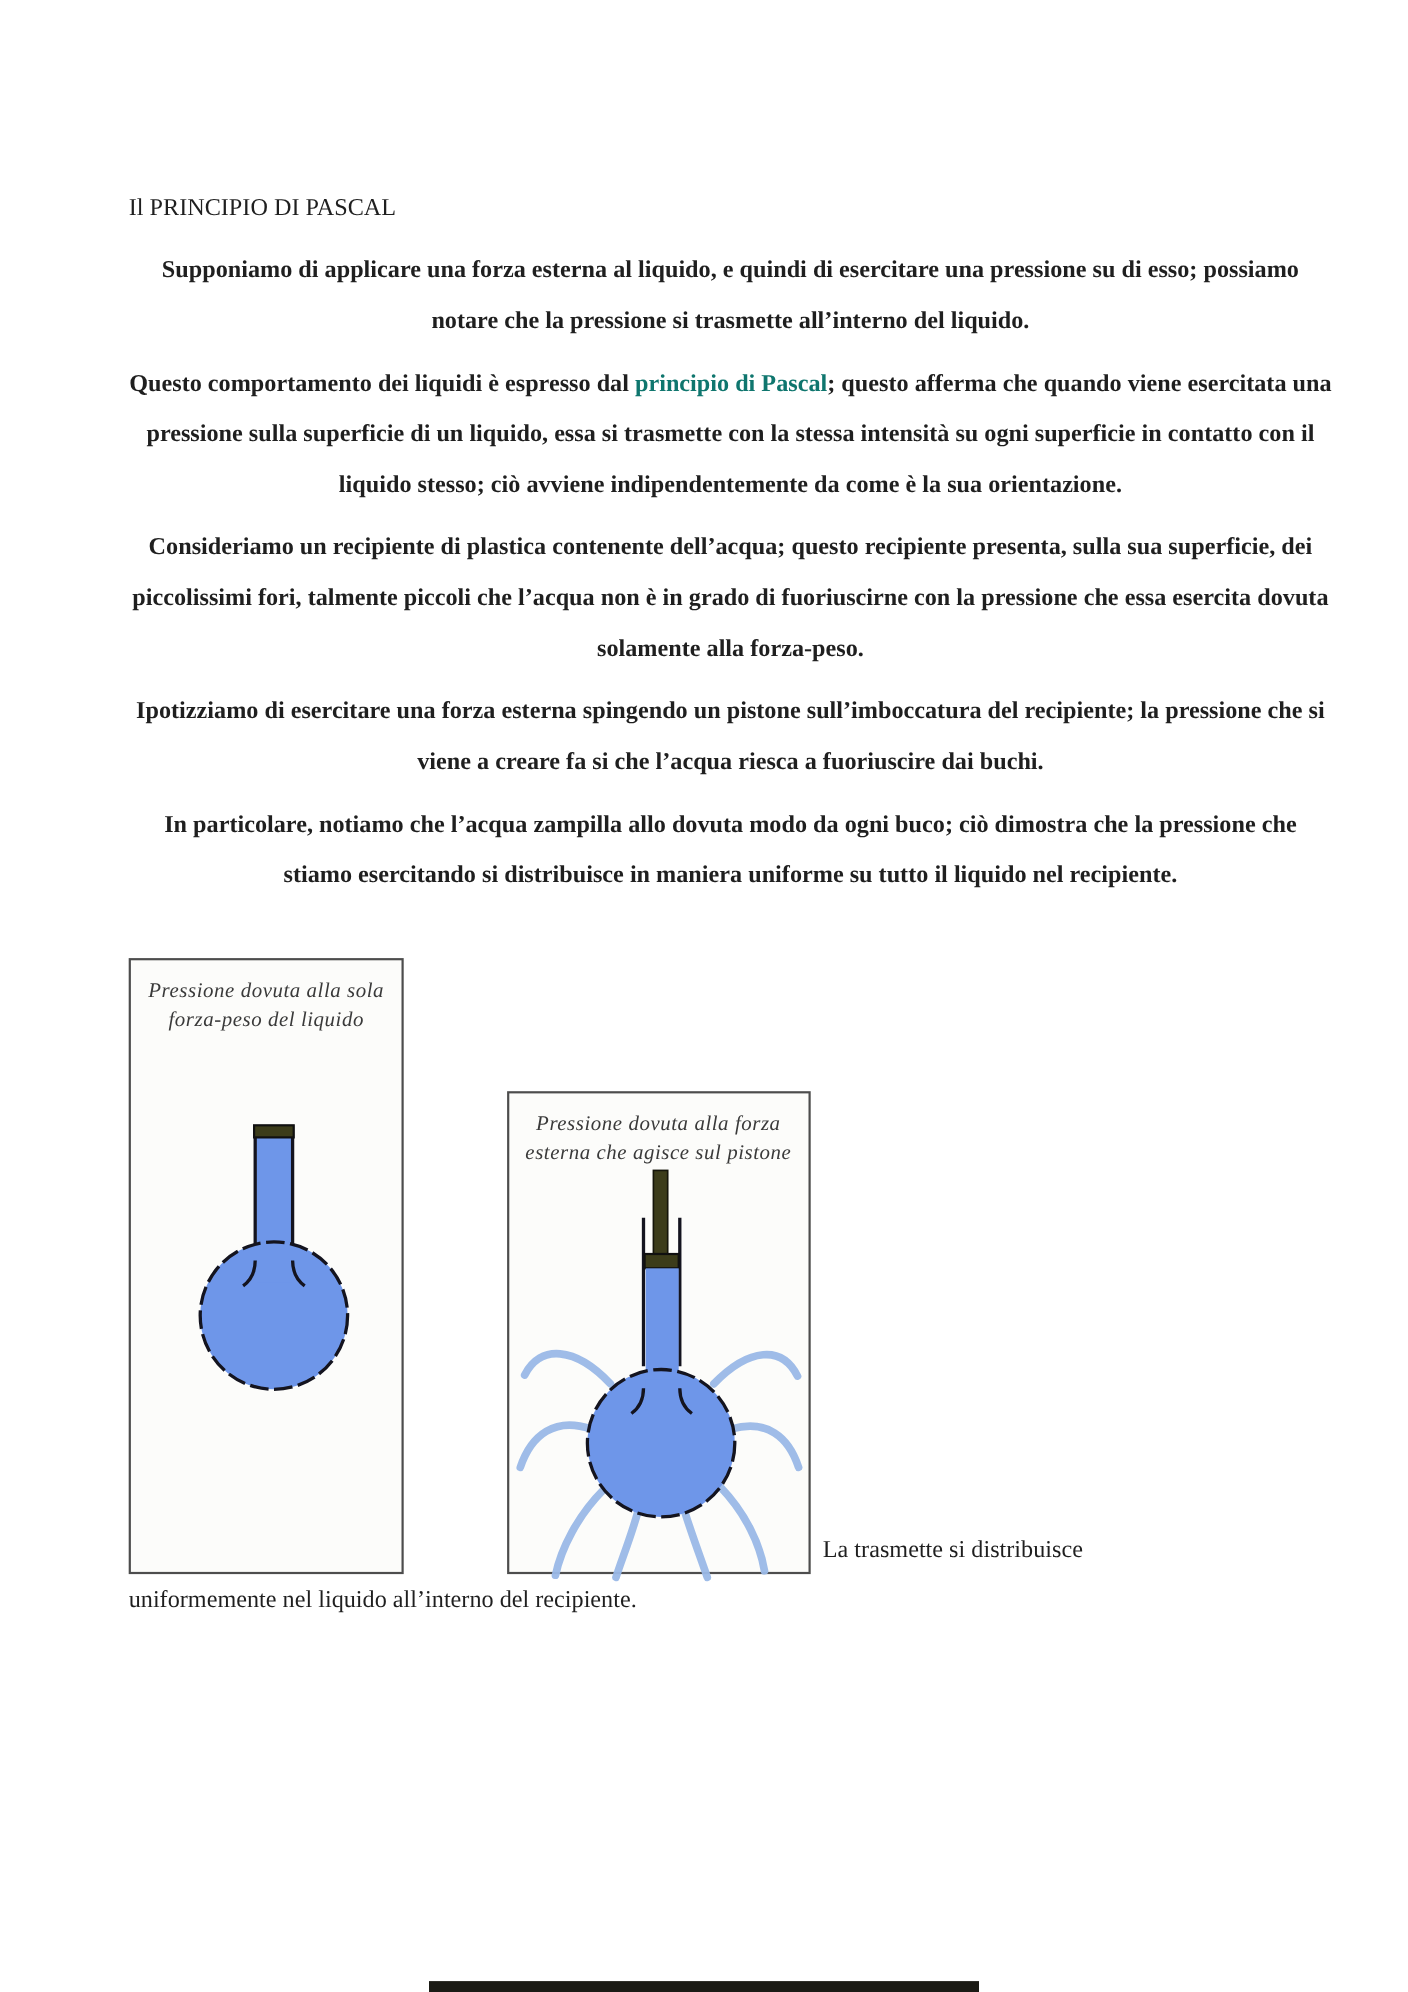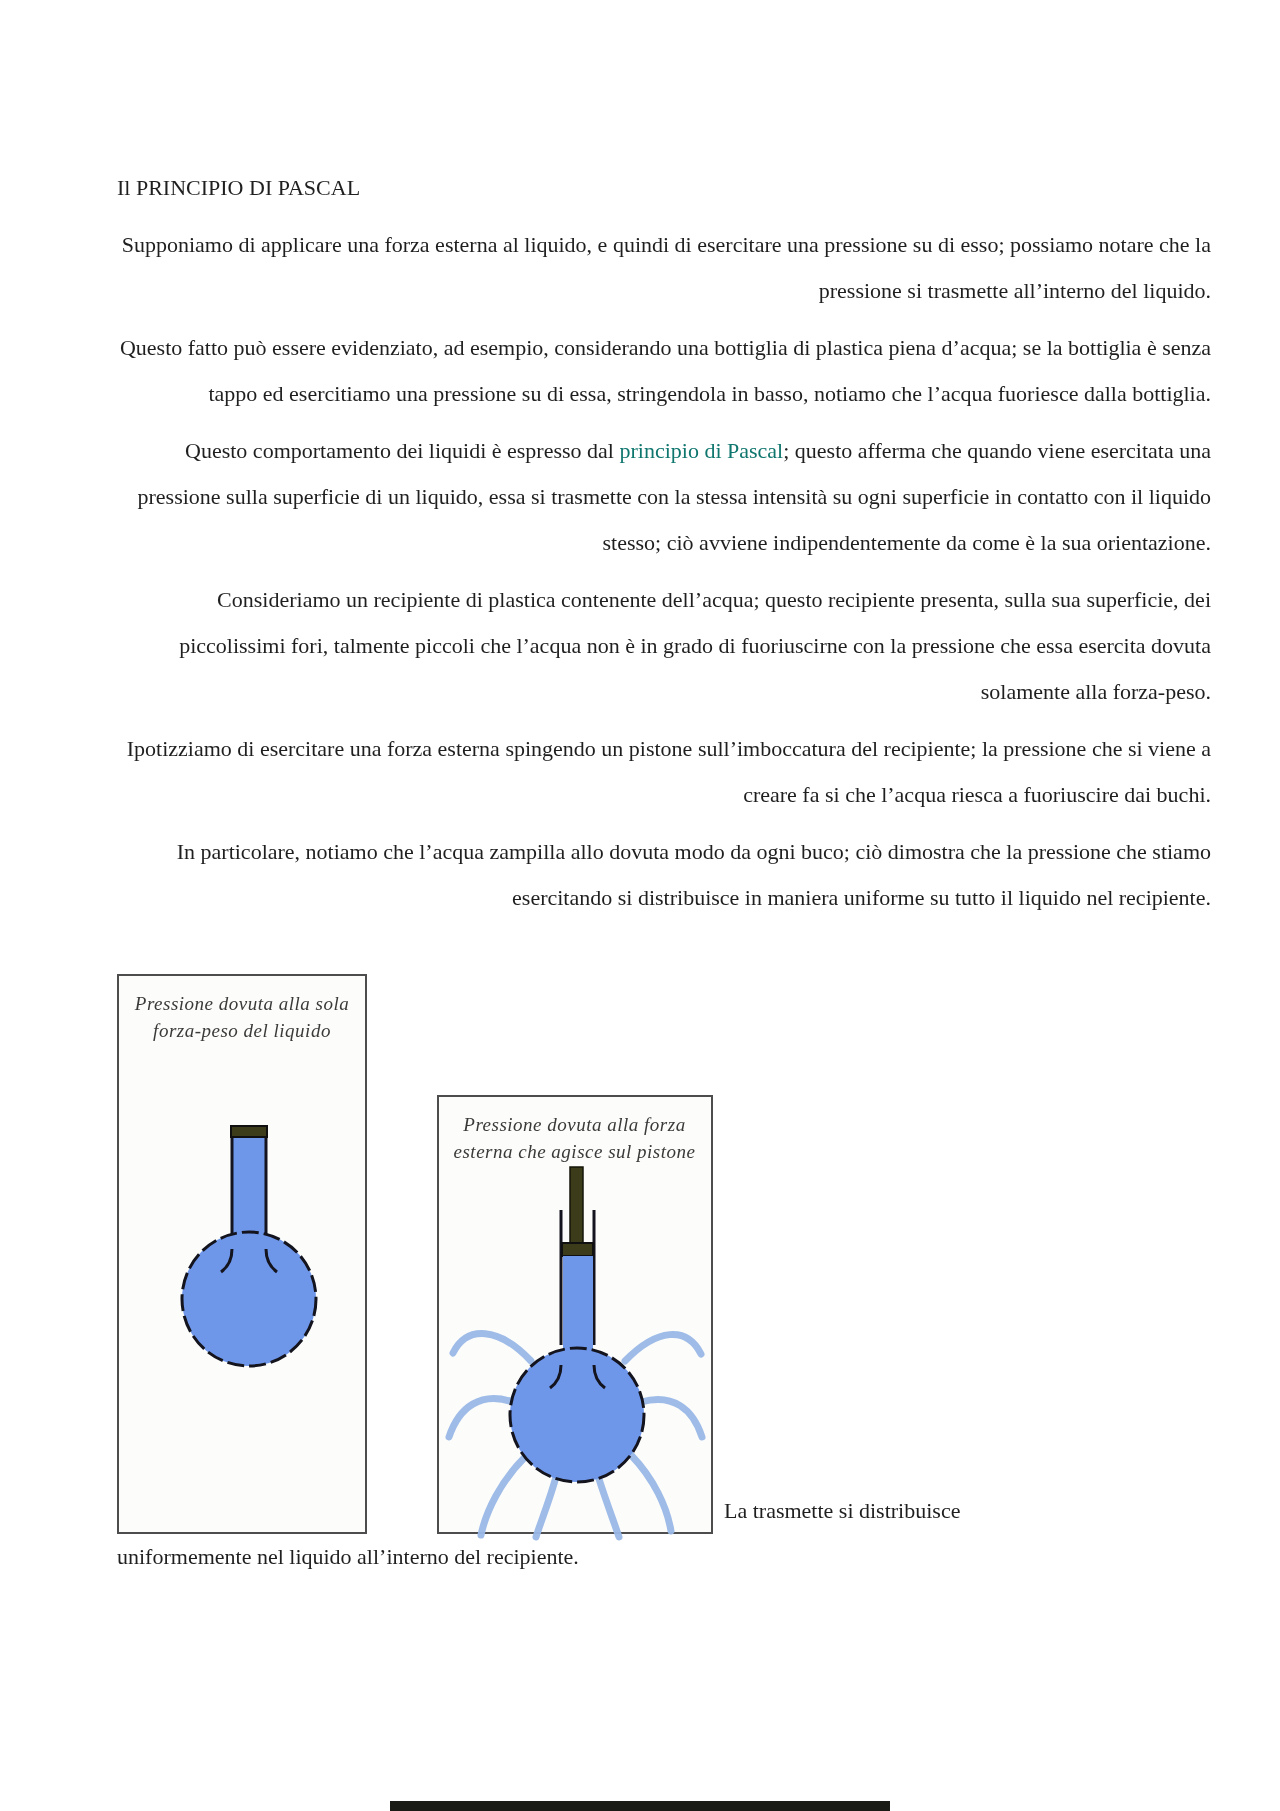--- a/index.html
+++ b/index.html
@@ -22,41 +22,42 @@
   .title {
     font-size: 22px;
     font-weight: normal;
     line-height: 46px;
     margin: 0 0 11px 0;
   }
   p.bodytext {
     font-size: 22px;
     line-height: 46px;
     margin: 0 0 11px 0;
-    text-align: right;
+    text-align: center;
+    font-weight: bold;
   }
   a.link {
     color: #0f766e;
     text-decoration: none;
     cursor: pointer;
   }
   
   .fig-paragraph {
     font-size: 22px;
     line-height: 46px;
     margin-top: 53px;
   }
   .figure {
     display: inline-block;
     vertical-align: bottom;
     box-sizing: border-box;
     background: #fcfcfa;
     border: 2px solid #4d4d4d;
   }
-  .figure.left  { width: 250px; height: 560px; margin-right: 64px; }
+  .figure.left  { width: 250px; height: 560px; margin-right: 88px; }
   .figure.right { width: 276px; height: 439px; margin-right: 6px; }
   .fig-caption {
     font-style: italic;
     font-size: 19px;
     line-height: 27px;
     text-align: center;
     color: #3a3a3a;
     padding-top: 14px;
     letter-spacing: 0.5px;
   }
@@ -75,21 +76,20 @@
 </style>
 </head>
 <body>
 
 <div class="page">
 
   <h1 class="title">Il PRINCIPIO DI PASCAL</h1>
 
   <p class="bodytext">Supponiamo di applicare una forza esterna al liquido, e quindi di esercitare una pressione su di esso; possiamo notare che la pressione si trasmette all’interno del liquido.</p>
 
-  <p class="bodytext">Questo fatto può essere evidenziato, ad esempio, considerando una bottiglia di plastica piena d’acqua; se la bottiglia è senza tappo ed esercitiamo una pressione su di essa, stringendola in basso, notiamo che l’acqua fuoriesce dalla bottiglia.</p>
 
   <p class="bodytext"><span>Questo comportamento dei liquidi è espresso dal </span><a class="link">principio di Pascal</a><span>; questo afferma che quando viene esercitata una pressione sulla superficie di un liquido, essa si trasmette con la stessa intensità su ogni superficie in contatto con il liquido stesso; ciò avviene indipendentemente da come è la sua orientazione.</span></p>
 
   <p class="bodytext">Consideriamo un recipiente di plastica contenente dell’acqua; questo recipiente presenta, sulla sua superficie, dei piccolissimi fori, talmente piccoli che l’acqua non è in grado di fuoriuscirne con la pressione che essa esercita dovuta solamente alla forza-peso.</p>
 
   <p class="bodytext">Ipotizziamo di esercitare una forza esterna spingendo un pistone sull’imboccatura del recipiente; la pressione che si viene a creare fa si che l’acqua riesca a fuoriuscire dai buchi.</p>
 
   <p class="bodytext">In particolare, notiamo che l’acqua zampilla allo dovuta modo da ogni buco; ciò dimostra che la pressione che stiamo esercitando si distribuisce in maniera uniforme su tutto il liquido nel recipiente.</p>
 
   <div class="fig-paragraph">

